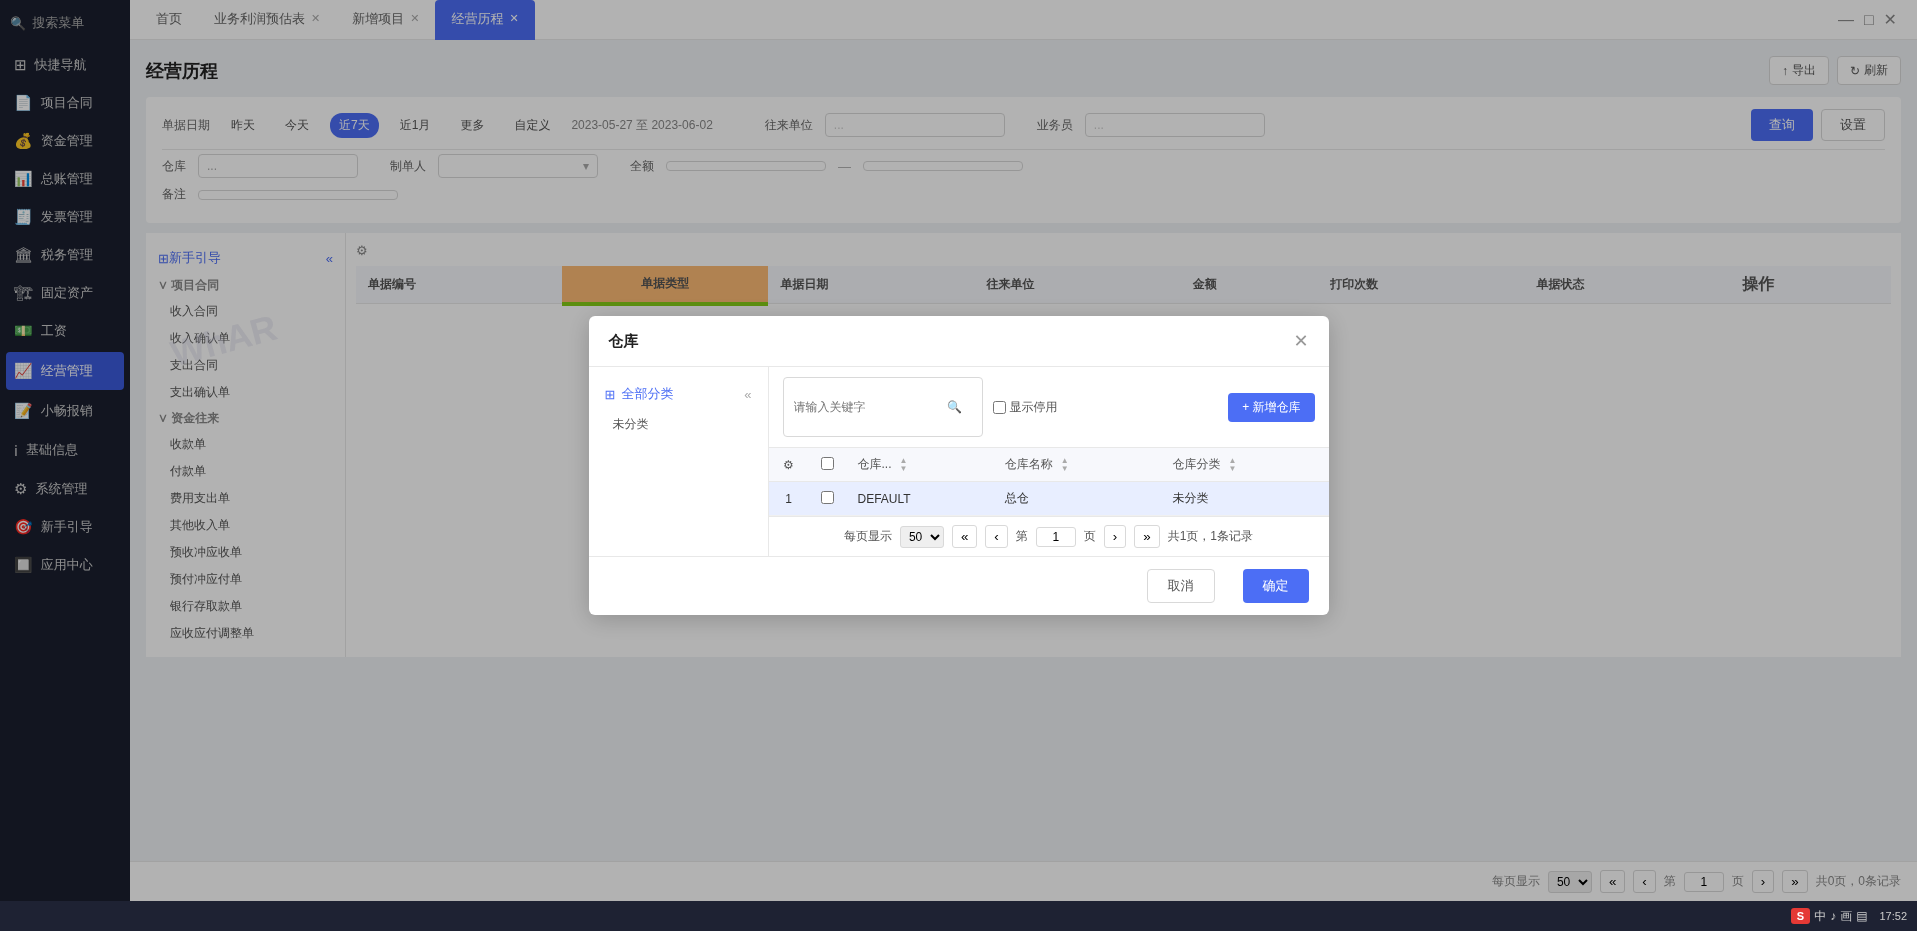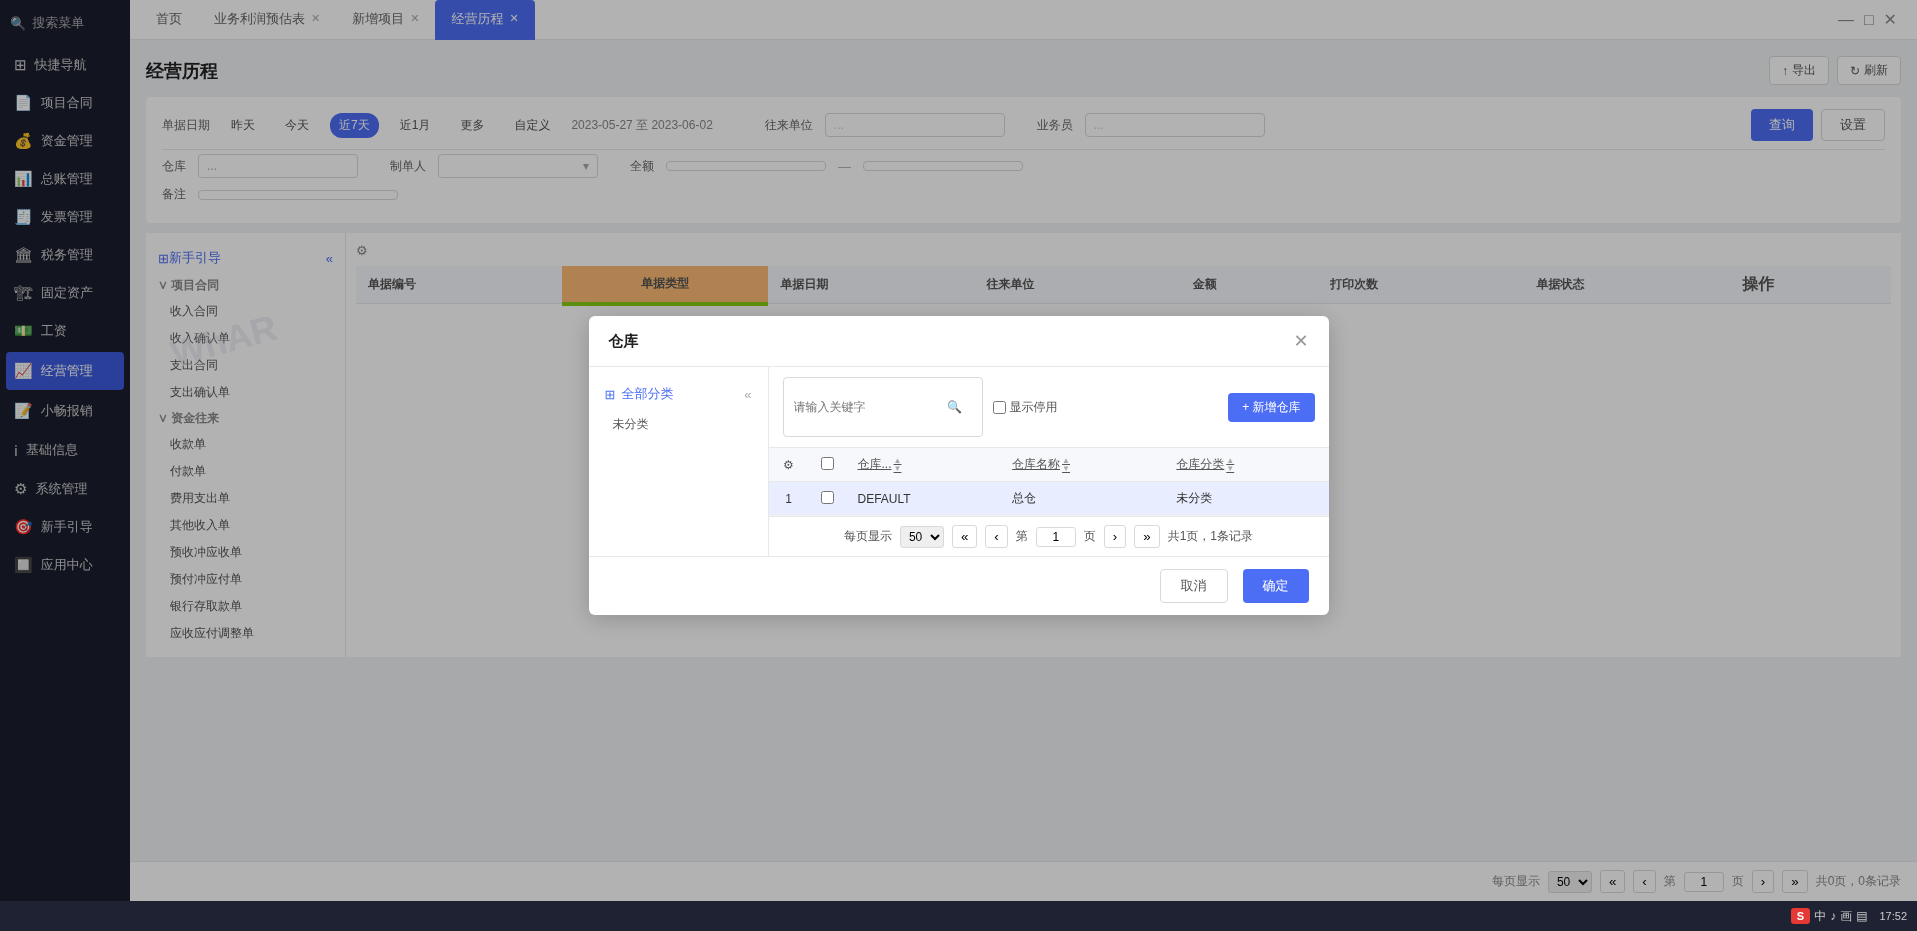--- a/index.html
+++ b/index.html
@@ -80,24 +80,24 @@
     .show-disabled input { cursor: pointer; }
     .btn-add-warehouse { background: #4c6ef5; color: #fff; border: none; padding: 6px 14px; border-radius: 4px; cursor: pointer; font-size: 12px; margin-left: auto; display: flex; align-items: center; gap: 4px; }
     .modal-table { flex: 1; overflow-y: auto; }
     .modal-table table { width: 100%; border-collapse: collapse; }
     .modal-table th { background: #f7f8fc; padding: 8px 12px; text-align: left; font-size: 12px; color: #555; font-weight: 500; border-bottom: 1px solid #e8e8e8; white-space: nowrap; }
     .modal-table td { padding: 8px 12px; font-size: 12px; color: #333; border-bottom: 1px solid #f0f0f0; }
     .modal-table tr.selected td { background: #e8eeff; }
     .modal-footer-pagination { padding: 8px 14px; border-top: 1px solid #e8e8e8; display: flex; align-items: center; justify-content: center; gap: 8px; font-size: 12px; color: #555; background: #fff; }
     .page-input { border: 1px solid #d9d9d9; border-radius: 3px; width: 40px; text-align: center; padding: 2px 4px; font-size: 12px; }
     .select-perpage { border: 1px solid #d9d9d9; border-radius: 3px; padding: 2px 4px; font-size: 12px; }
-    .modal-actions { padding: 12px 20px; border-top: 1px solid #e8e8e8; display: flex; justify-content: flex-end; gap: 15px; }
+    .modal-actions { padding: 12px 20px; border-top: 1px solid #e8e8e8; display: flex; justify-content: flex-end; gap: 28px; }
     .btn-cancel { background: #fff; border: 1px solid #d9d9d9; padding: 7px 20px; border-radius: 4px; cursor: pointer; font-size: 13px; color: #555; }
     .btn-confirm { background: #4c6ef5; color: #fff; border: none; padding: 7px 20px; border-radius: 4px; cursor: pointer; font-size: 13px; }
-    .th-sort { display: flex; align-items: center; gap: 2px; cursor: pointer; text-decoration: underline; }
+    .th-sort { display: flex; align-items: center; gap: 8px; cursor: pointer; }
     .sort-arrows { display: flex; flex-direction: column; font-size: 8px; line-height: 1; color: #aaa; }
 
     
     .status-bar { position: fixed; bottom: 0; left: 0; right: 0; height: 30px; background: #1e2233; display: flex; align-items: center; justify-content: flex-end; padding: 0 10px; z-index: 500; }
     .status-bar-icons { display: flex; align-items: center; gap: 4px; }
     .status-icon { background: #e53935; color: #fff; border-radius: 3px; padding: 2px 6px; font-size: 11px; font-weight: bold; cursor: pointer; }
     .status-time { color: #ccc; font-size: 11px; margin-left: 8px; }
 
     
     .whar-text { position: fixed; top: 320px; left: 170px; font-size: 36px; color: rgba(200,200,220,0.3); font-weight: bold; pointer-events: none; z-index: 1; transform: rotate(-15deg); }

